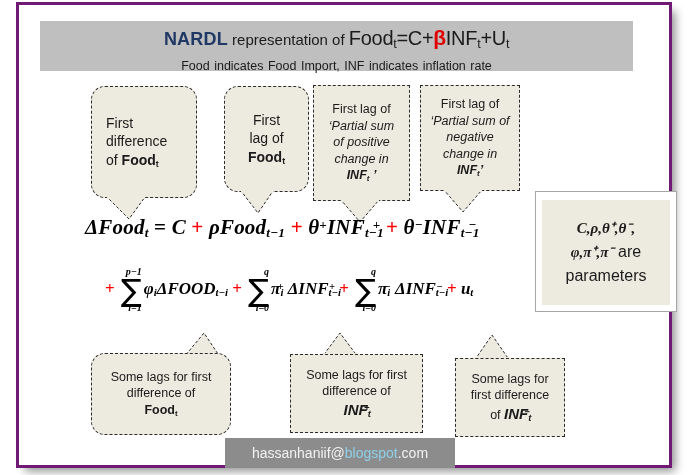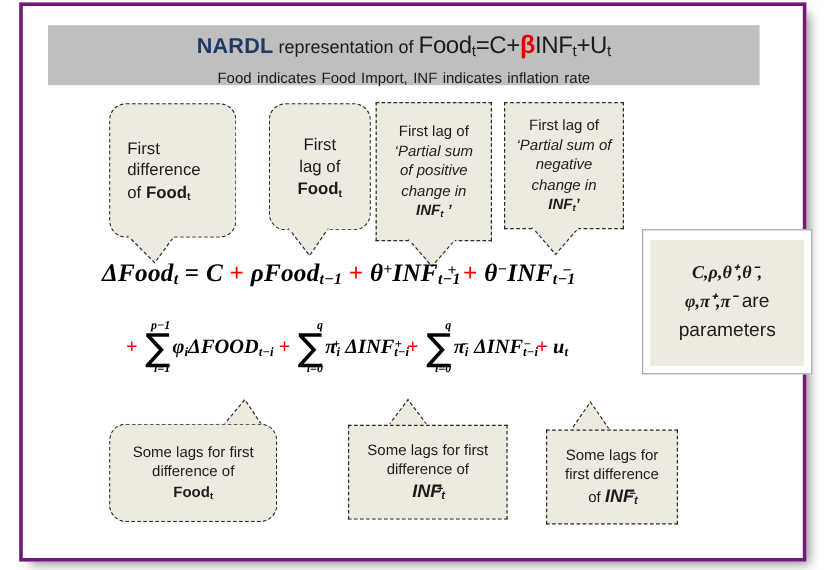--- a/index.html
+++ b/index.html
@@ -297,14 +297,19 @@
   <svg class="tail-svg" style="left:455px; top:328px;" width="60" height="30">
     <polygon points="0,28 36,28 18,2" fill="#edeae0" stroke="#2b2b2b" stroke-width="1" stroke-dasharray="3,2"></polygon>
     <rect x="0" y="24" width="36" height="5" fill="#edeae0"></rect>
   </svg>
   <div class="callout" style="left:436px; top:353px; width:110px; height:79px; font-size:12.5px;">
     <span class="ln">Some lags for</span>
     <span class="ln">first difference</span>
     <span class="ln"><span>of </span><span class="ibold" style="font-size:15px;"><span>INF</span><sub>t</sub><sup style="margin-left:-7px;">−</sup></span></span>
   </div>
 
+  <div id="watermark">
+    <span>hassanhaniif@</span>
+      <span class="dom">blogspot</span>
+      <span class="tld">.com</span>
+  </div>
 
 </div>
 
 </body></html>

